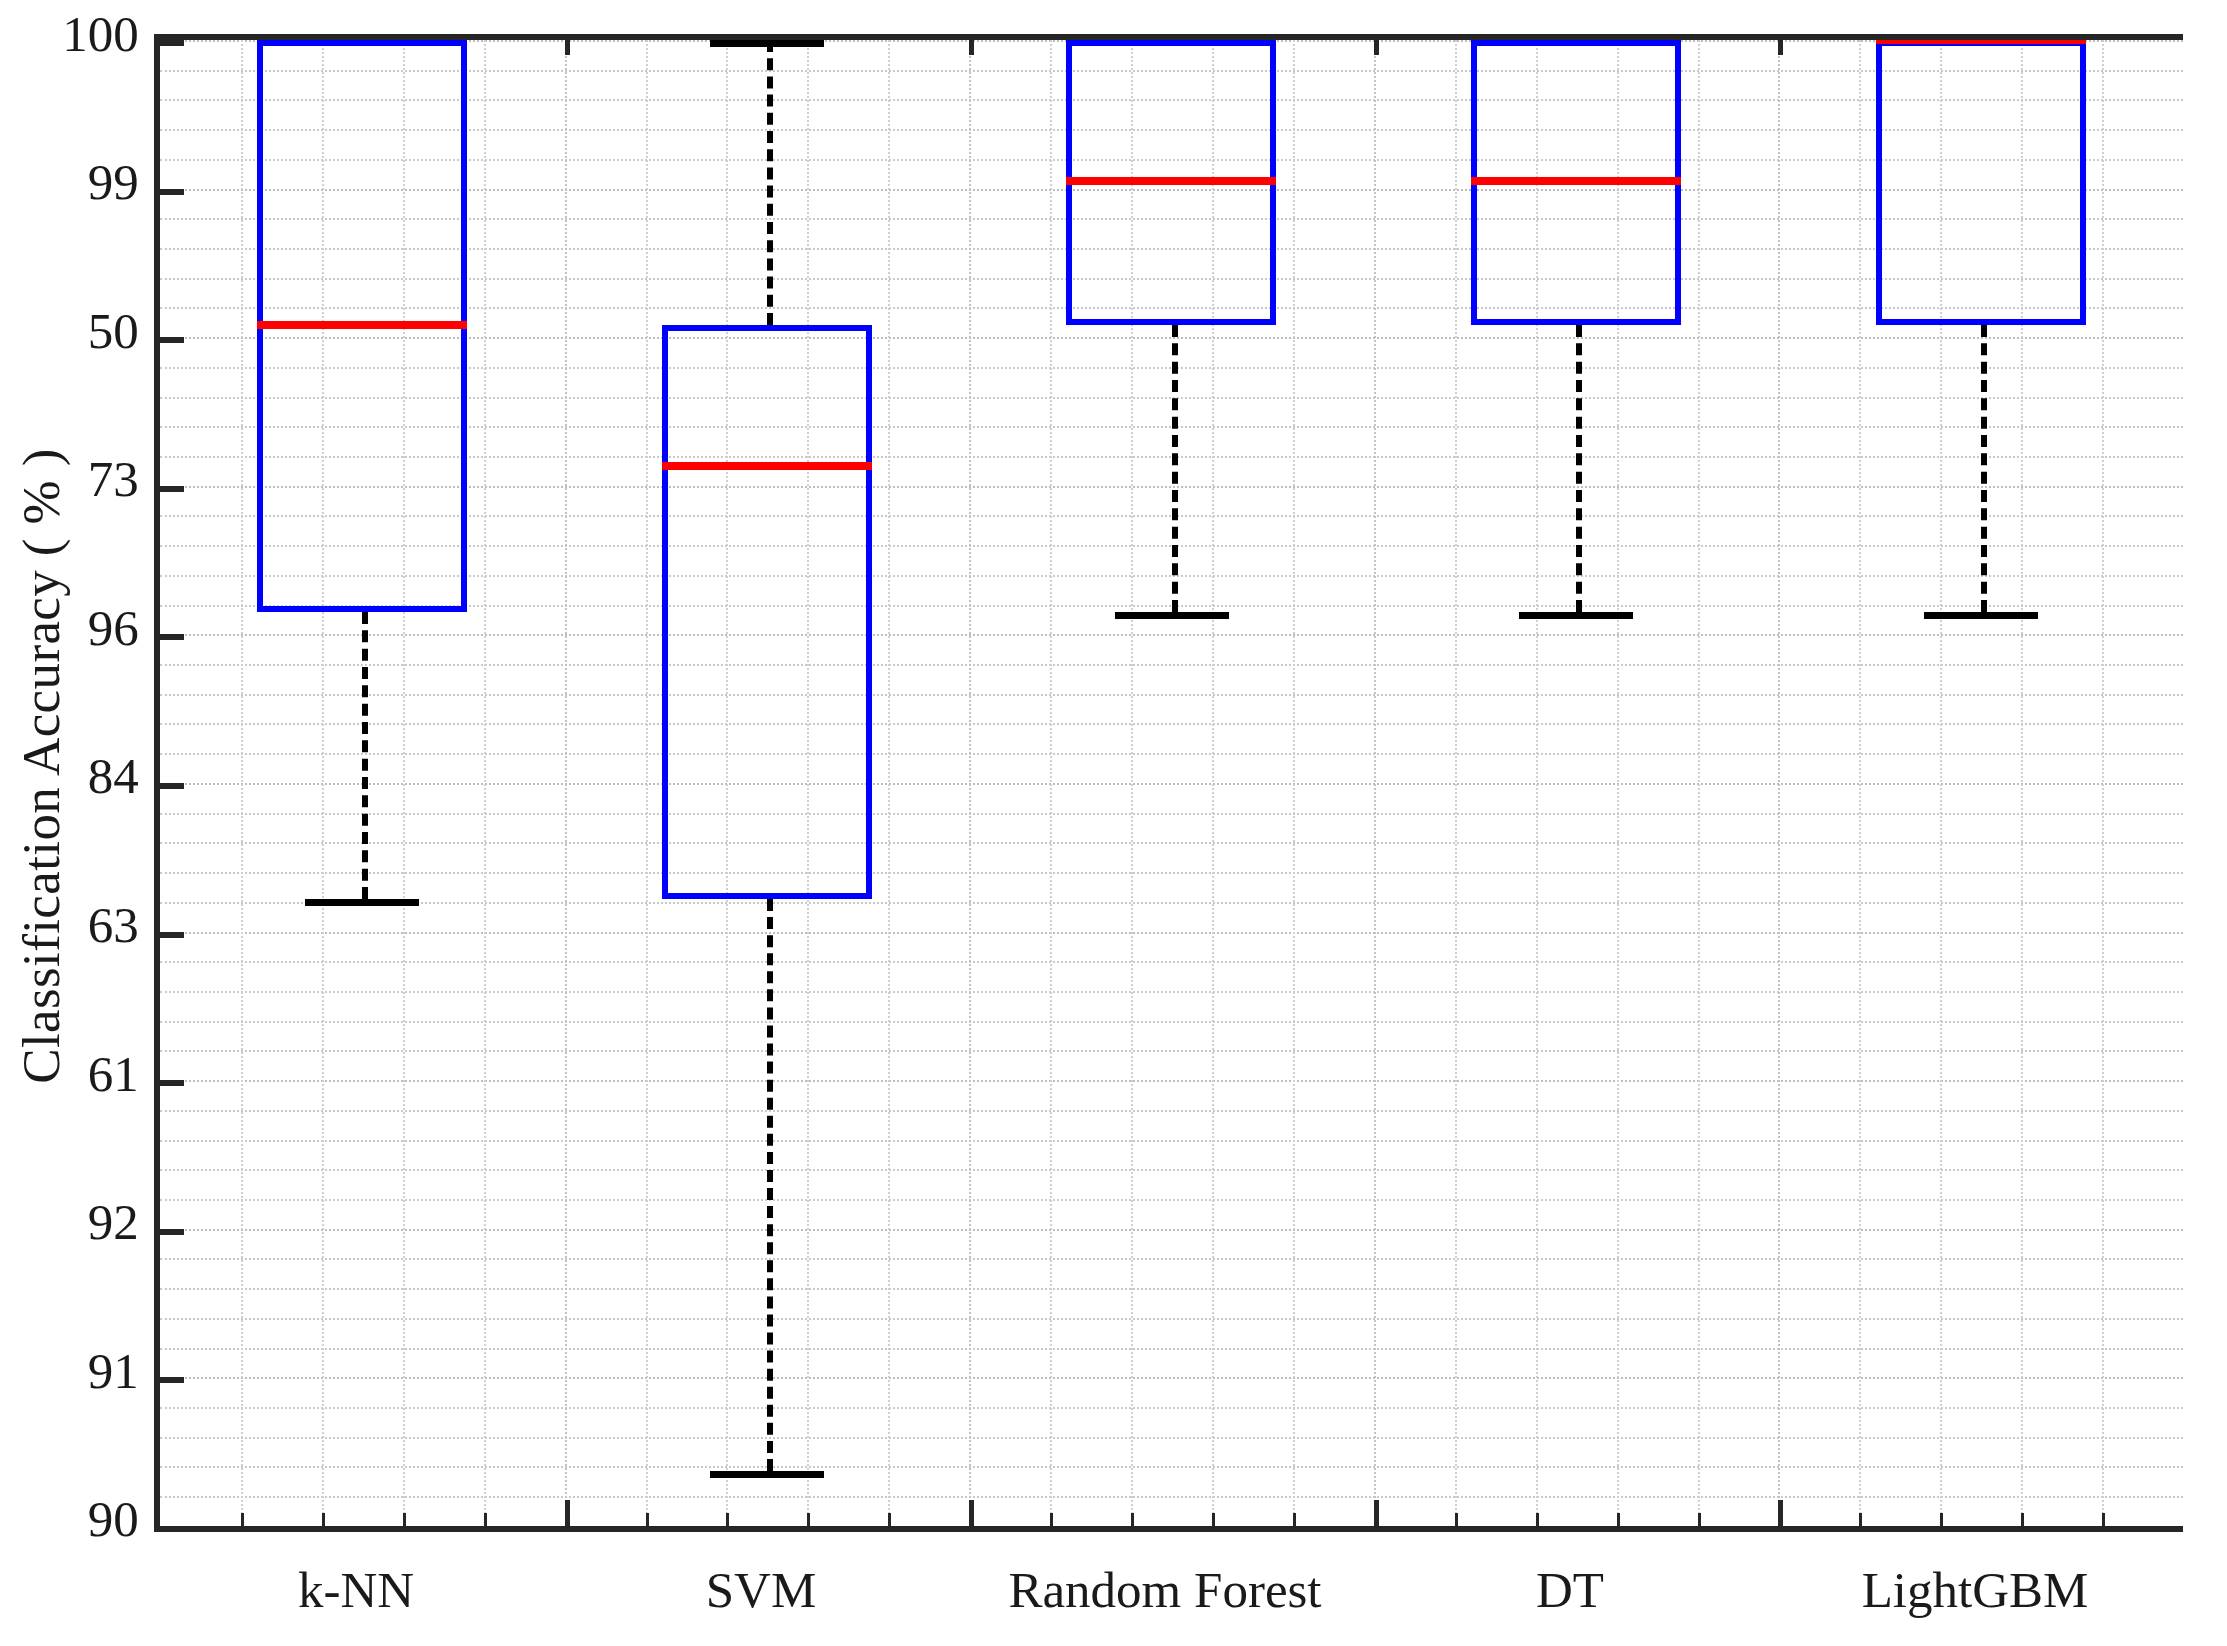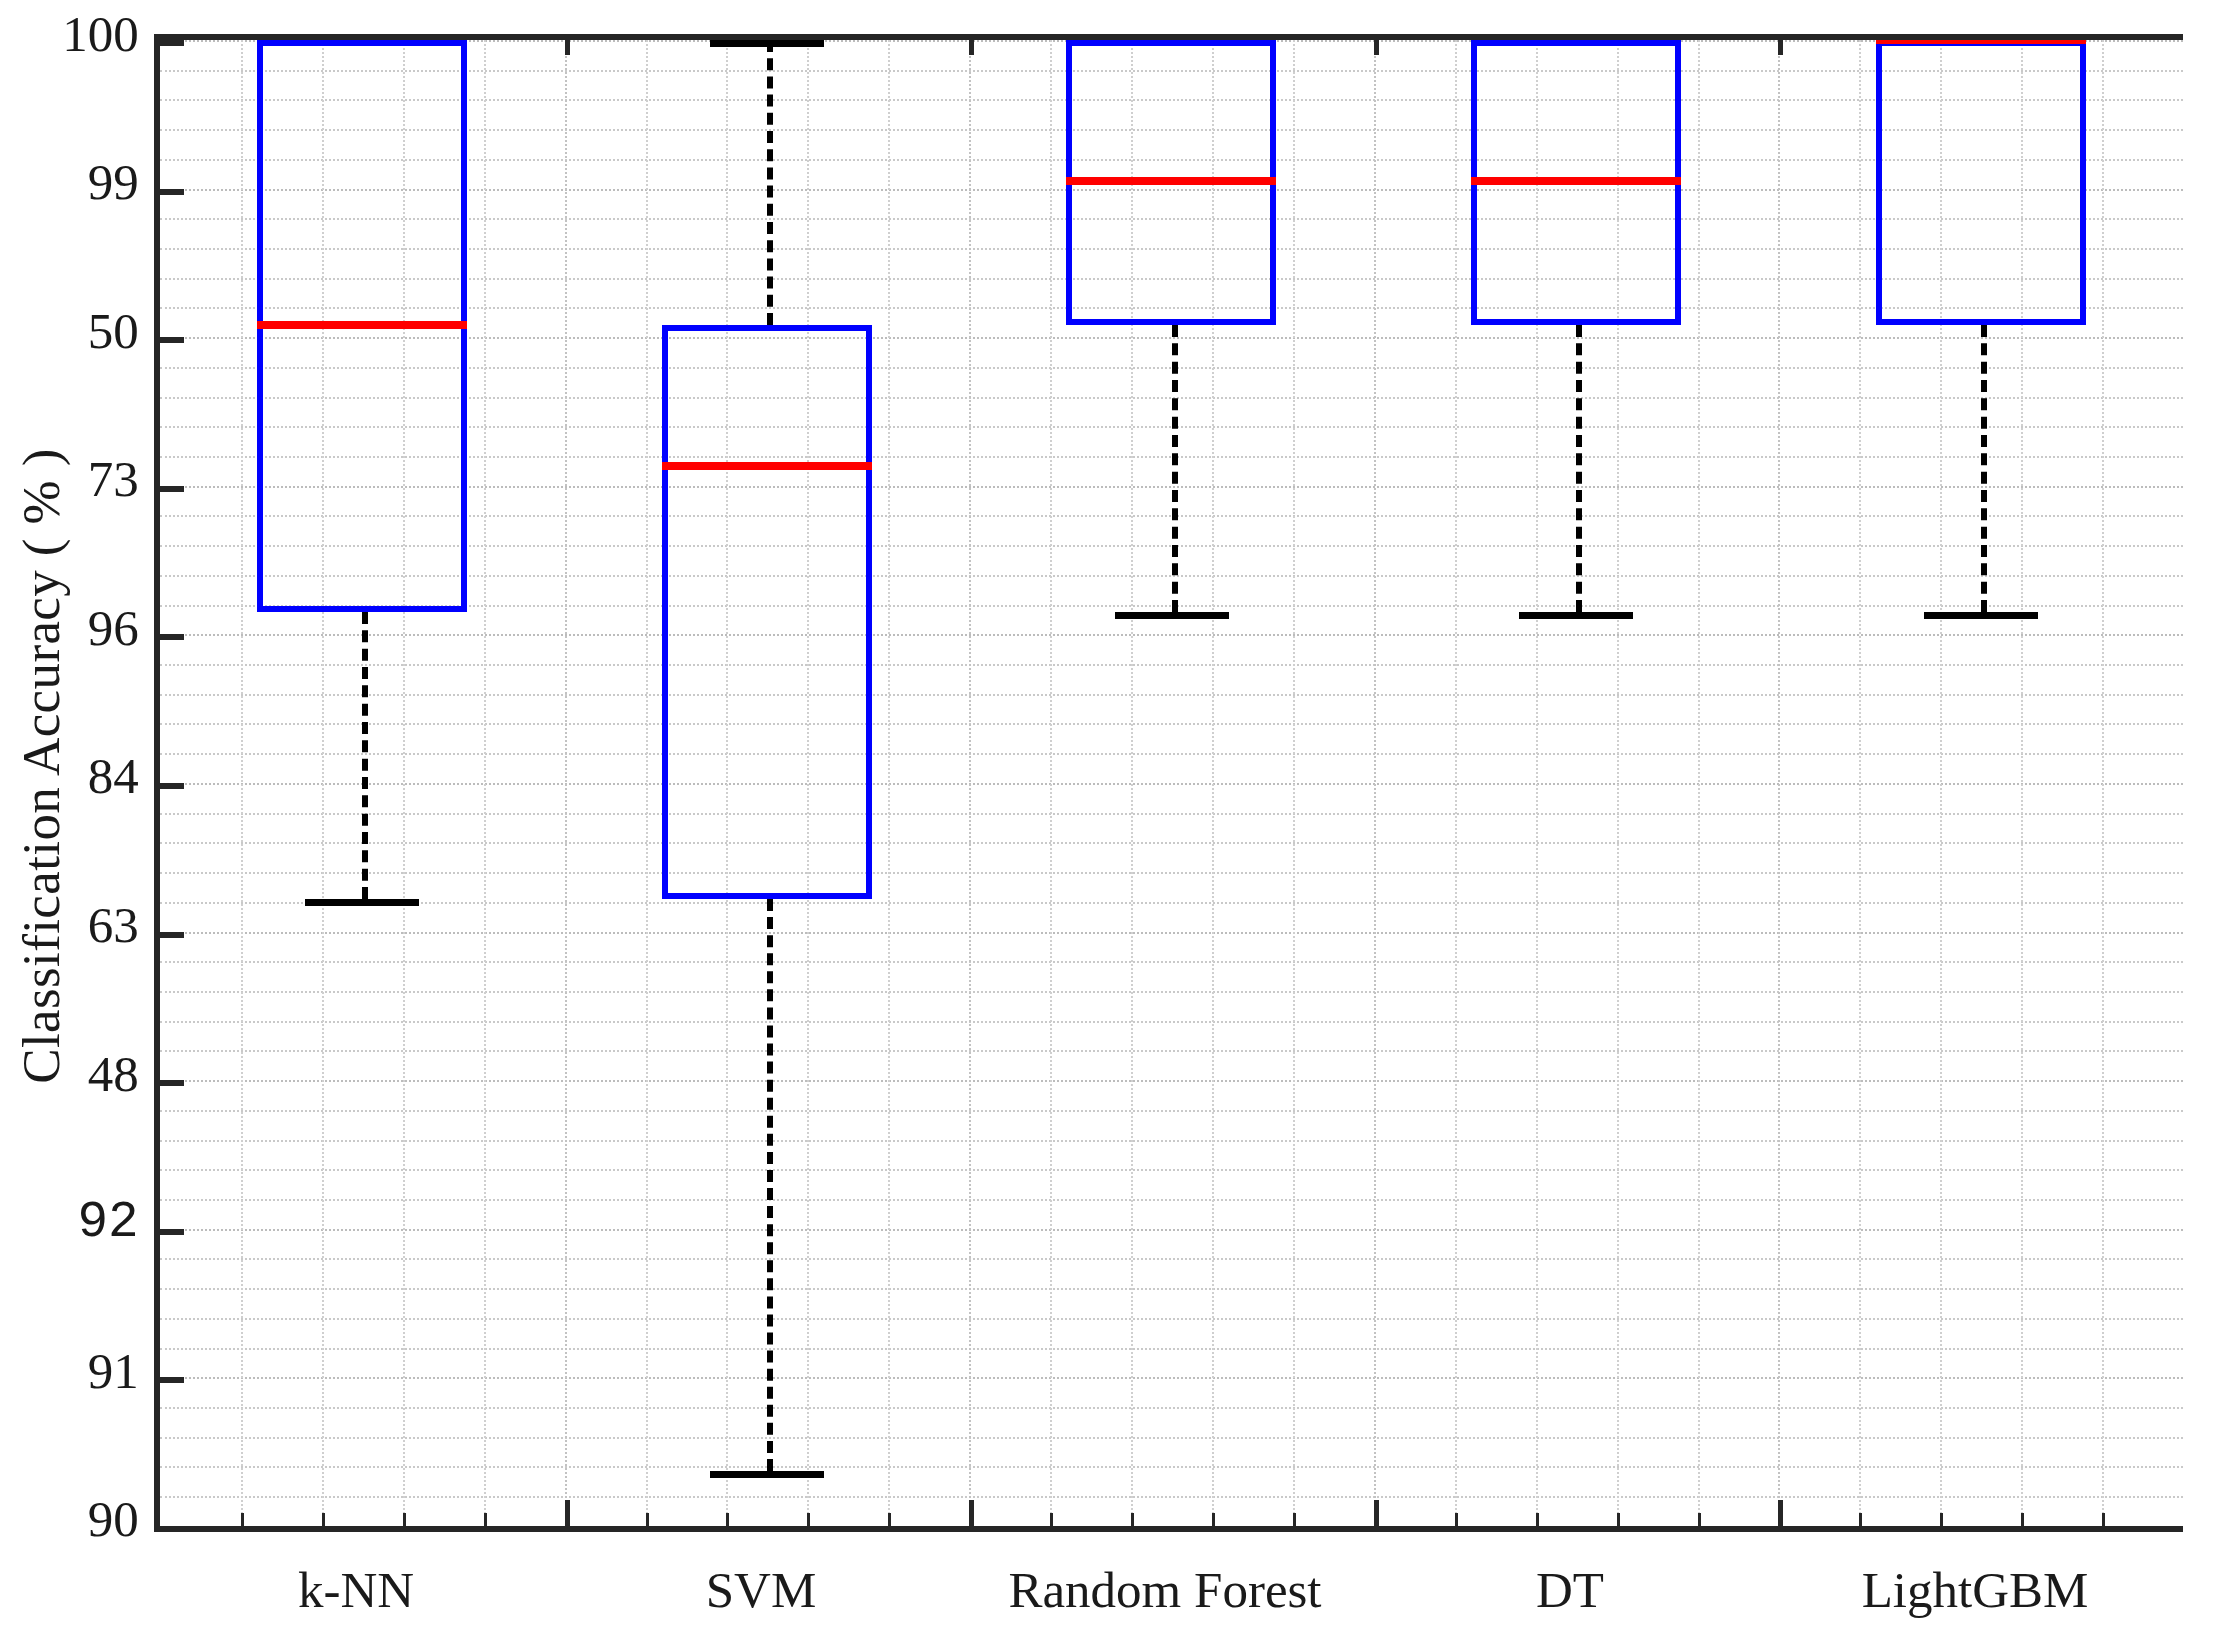--- a/index.html
+++ b/index.html
@@ -165,22 +165,22 @@
 
 <div id="figure">
 
   <div id="ylabel-wrap">
     <div id="ylabel">Classification Accuracy ( % )</div>
   </div>
 
   <div id="yticklabels">
       <div class="ytick-label" style="top: 1494px; left: 1.7px; width: 137px; text-align: right;">90</div>
       <div class="ytick-label" style="top: 1346px; left: 1.7px; width: 137px;">91</div>
-      <div class="ytick-label" style="top: 1197px; left: 1.7px; width: 137px; font-family: Liberation Mono, monospace;">92</div>
-      <div class="ytick-label" style="top: 1049px; left: 1.7px; width: 137px;">48</div>
+      <div class="ytick-label" style="top: 1197px; left: 1.7px; width: 137px;">92</div>
+      <div class="ytick-label" style="top: 1049px; left: 1.7px; width: 137px;">61</div>
       <div class="ytick-label" style="top: 900px; left: 1.7px; width: 137px;">63</div>
       <div class="ytick-label" style="top: 751px; left: 1.7px; width: 137px;">84</div>
       <div class="ytick-label" style="top: 603px; left: 1.7px; width: 137px;">96</div>
       <div class="ytick-label" style="top: 454px; left: 1.7px; width: 137px;">73</div>
       <div class="ytick-label" style="top: 306px; left: 1.7px; width: 137px;">50</div>
       <div class="ytick-label" style="top: 157px; left: 1.7px; width: 137px;">99</div>
       <div class="ytick-label" style="top: 8.6px; left: 1.7px; width: 137px;">100</div>
     </div>
 
   <div id="plot">

